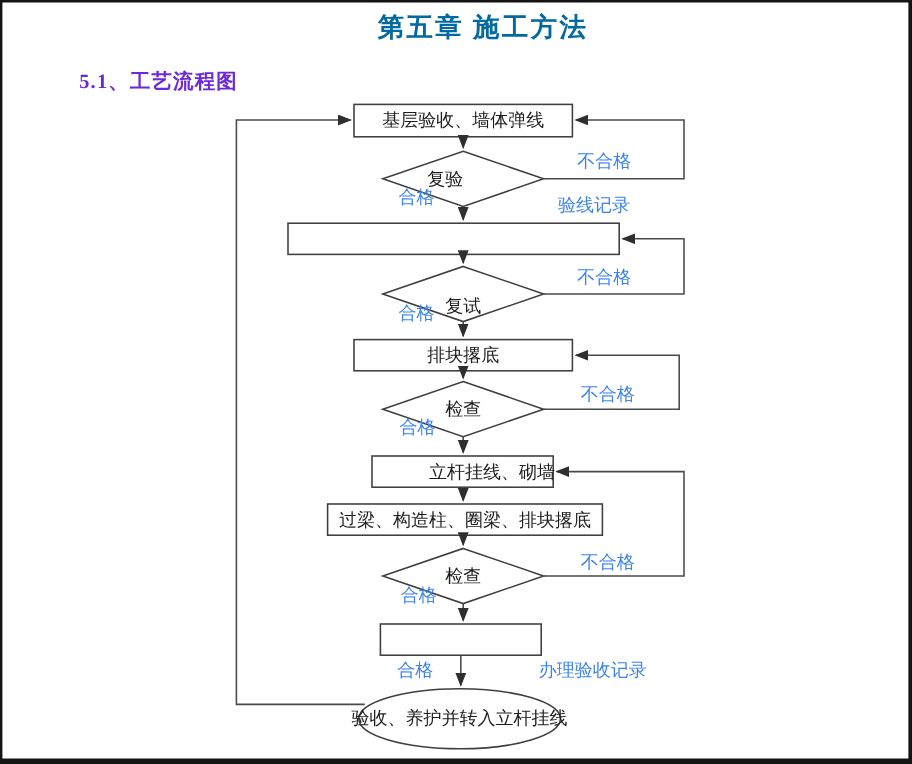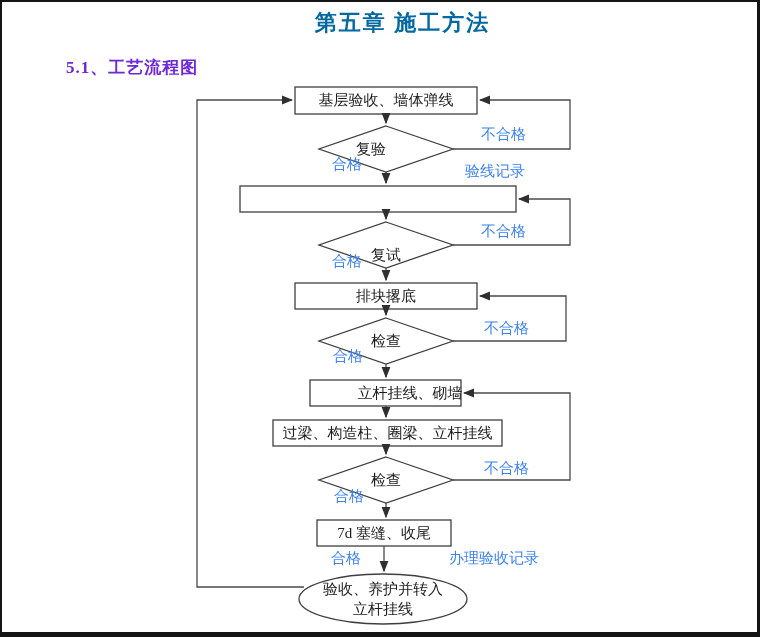--- a/index.html
+++ b/index.html
@@ -28,21 +28,21 @@
     color:#6d28d9;
   }
   svg.flow-canvas { position:absolute; left:0; top:0; }
   .node-label {
     position:absolute;
     display:flex; align-items:center; justify-content:center;
     font-size:15px; color:#1c1c1c;
     white-space:nowrap; text-align:center;
     pointer-events:none;
   }
-  .terminator-label { flex-direction:column; line-height:20px; }
+  .terminator-label { line-height:20px; }
   .edge-label {
     position:absolute;
     font-size:15px; color:#3b82f6;
     white-space:nowrap;
     pointer-events:none;
   }
 </style>
 </head>
 <body>
 
@@ -90,23 +90,22 @@
 
     <path d="M302,585 L195,585 L195,98 L290,98" fill="none" stroke="#4a4a4a" stroke-width="1.3" marker-end="url(#arr)"></path>
   </svg>
 
   <div class="node-label" style="left:293px; top:85px;  width:182px; height:27px;">基层验收、墙体弹线</div>
   <div class="node-label" style="left:302px; top:124px; width:134px; height:46px;">复验</div>
   <div class="node-label" style="left:317px; top:230px; width:134px; height:46px;">复试</div>
   <div class="node-label" style="left:293px; top:281px; width:182px; height:26px;">排块撂底</div>
   <div class="node-label" style="left:317px; top:316px; width:134px; height:46px;">检查</div>
   <div class="node-label" style="left:308px; top:378px; width:176px; height:26px;margin-left:12px;">立杆挂线、砌墙</div>
-  <div class="node-label" style="left:271px; top:418px; width:229px; height:26px;">过梁、构造柱、圈梁、立杆挂线</div>
+  <div class="node-label" style="left:271px; top:418px; width:229px; height:26px;">过梁、构造柱、圈梁、排块撂底</div>
   <div class="node-label" style="left:317px; top:455px; width:134px; height:46px;">检查</div>
-  <div class="node-label" style="left:315px; top:518px; width:134px; height:26px;">7d 塞缝、收尾</div>
   <div class="node-label terminator-label" style="left:297px; top:573px; width:168px; height:48px;">
     <span>验收、养护并转入</span>
     <span>立杆挂线</span>
   </div>
 
   <div class="edge-label" style="left:479px; top:123px;">不合格</div>
   <div class="edge-label" style="left:463px; top:149px;margin-top:11px;">验线记录</div>
   <div class="edge-label" style="left:330px; top:153px;">合格</div>
 
   <div class="edge-label" style="left:479px; top:220px;">不合格</div>

